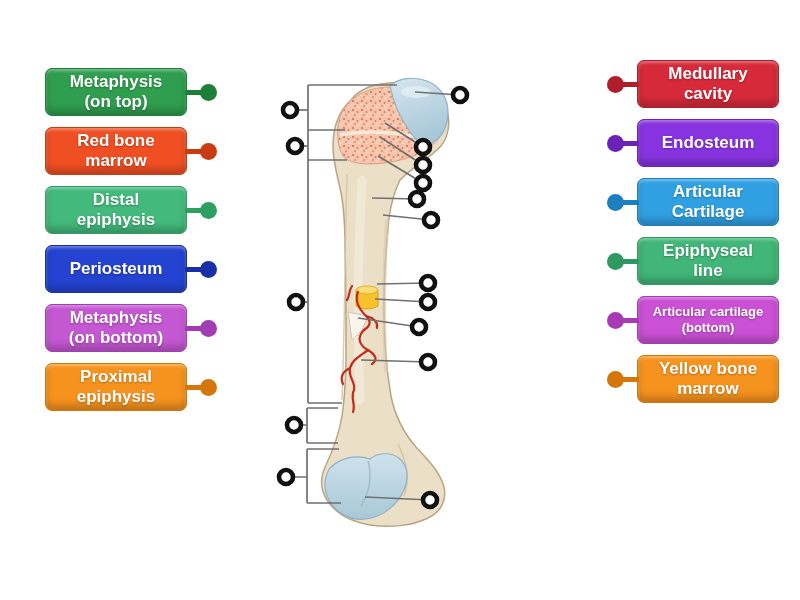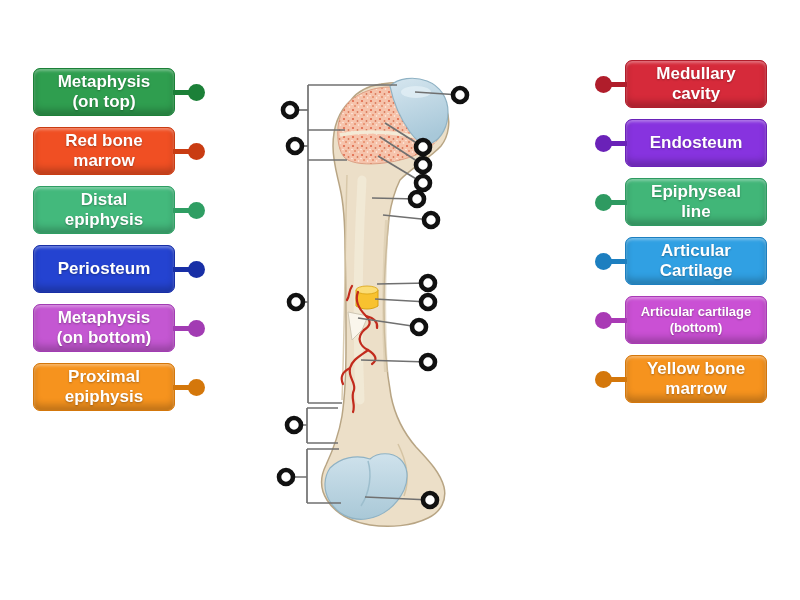--- a/index.html
+++ b/index.html
@@ -15,20 +15,21 @@
     position:relative;width:142px;height:48px;box-sizing:border-box;
     background:var(--c,#888);
     border:1.5px solid var(--d,#555);
     border-radius:7px;
     display:flex;align-items:center;justify-content:center;
     color:#fff;font-weight:700;font-size:17px;line-height:1.18;
     text-align:center;white-space:pre-line;
     text-shadow:0 1px 2px rgba(0,0,0,.30);
     box-shadow:inset 0 2px 3px rgba(255,255,255,.35), inset 0 -5px 7px rgba(0,0,0,.22);
     cursor:grab;
+    margin-left:12px;
   }
   .card.small{font-size:13px;line-height:1.25;}
   .stem{position:absolute;top:50%;margin-top:-2.5px;width:16px;height:5px;background:var(--d,#555);}
   .knob{position:absolute;top:50%;margin-top:-8.5px;width:17px;height:17px;border-radius:50%;background:var(--d,#555);}
   .col.left  .stem{right:-15px;}
   .col.left  .knob{right:-31px;}
   .col.right .stem{left:-15px;}
   .col.right .knob{left:-31px;}
   #diagram{position:absolute;left:270px;top:55px;width:210px;height:490px;}
 </style>
@@ -46,24 +47,24 @@
   <div class="card" style="--c: #c457d2; --d: #a23cb3;">Metaphysis
 (on bottom)<span class="stem"></span><span class="knob"></span></div>
   <div class="card" style="--c: #f6931e; --d: #d4770b;">Proximal
 epiphysis<span class="stem"></span><span class="knob"></span></div>
 </div>
 
 <div class="col right">
   <div class="card" style="--c: #d62a3a; --d: #b01d2b;">Medullary
 cavity<span class="stem"></span><span class="knob"></span></div>
   <div class="card" style="--c: #8733df; --d: #6a22b8;">Endosteum<span class="stem"></span><span class="knob"></span></div>
+  <div class="card" style="--c: #30a0e3; --d: #1d7fc0;">Articular
+Cartilage<span class="stem"></span><span class="knob"></span></div>
   <div class="card" style="--c: #41b678; --d: #2e9a61;">Epiphyseal
 line<span class="stem"></span><span class="knob"></span></div>
-  <div class="card" style="--c: #30a0e3; --d: #1d7fc0;">Articular
-Cartilage<span class="stem"></span><span class="knob"></span></div>
   <div class="card small" style="--c: #ca50d4; --d: #a93ab5;">Articular cartilage
 (bottom)<span class="stem"></span><span class="knob"></span></div>
   <div class="card" style="--c: #f6931e; --d: #d4770b;">Yellow bone
 marrow<span class="stem"></span><span class="knob"></span></div>
 </div>
 
 <svg id="diagram" viewBox="270 55 210 490">
   <defs>
     <pattern id="spongy" width="9" height="9" patternUnits="userSpaceOnUse">
       <rect width="9" height="9" fill="#f6c3ab"></rect>

